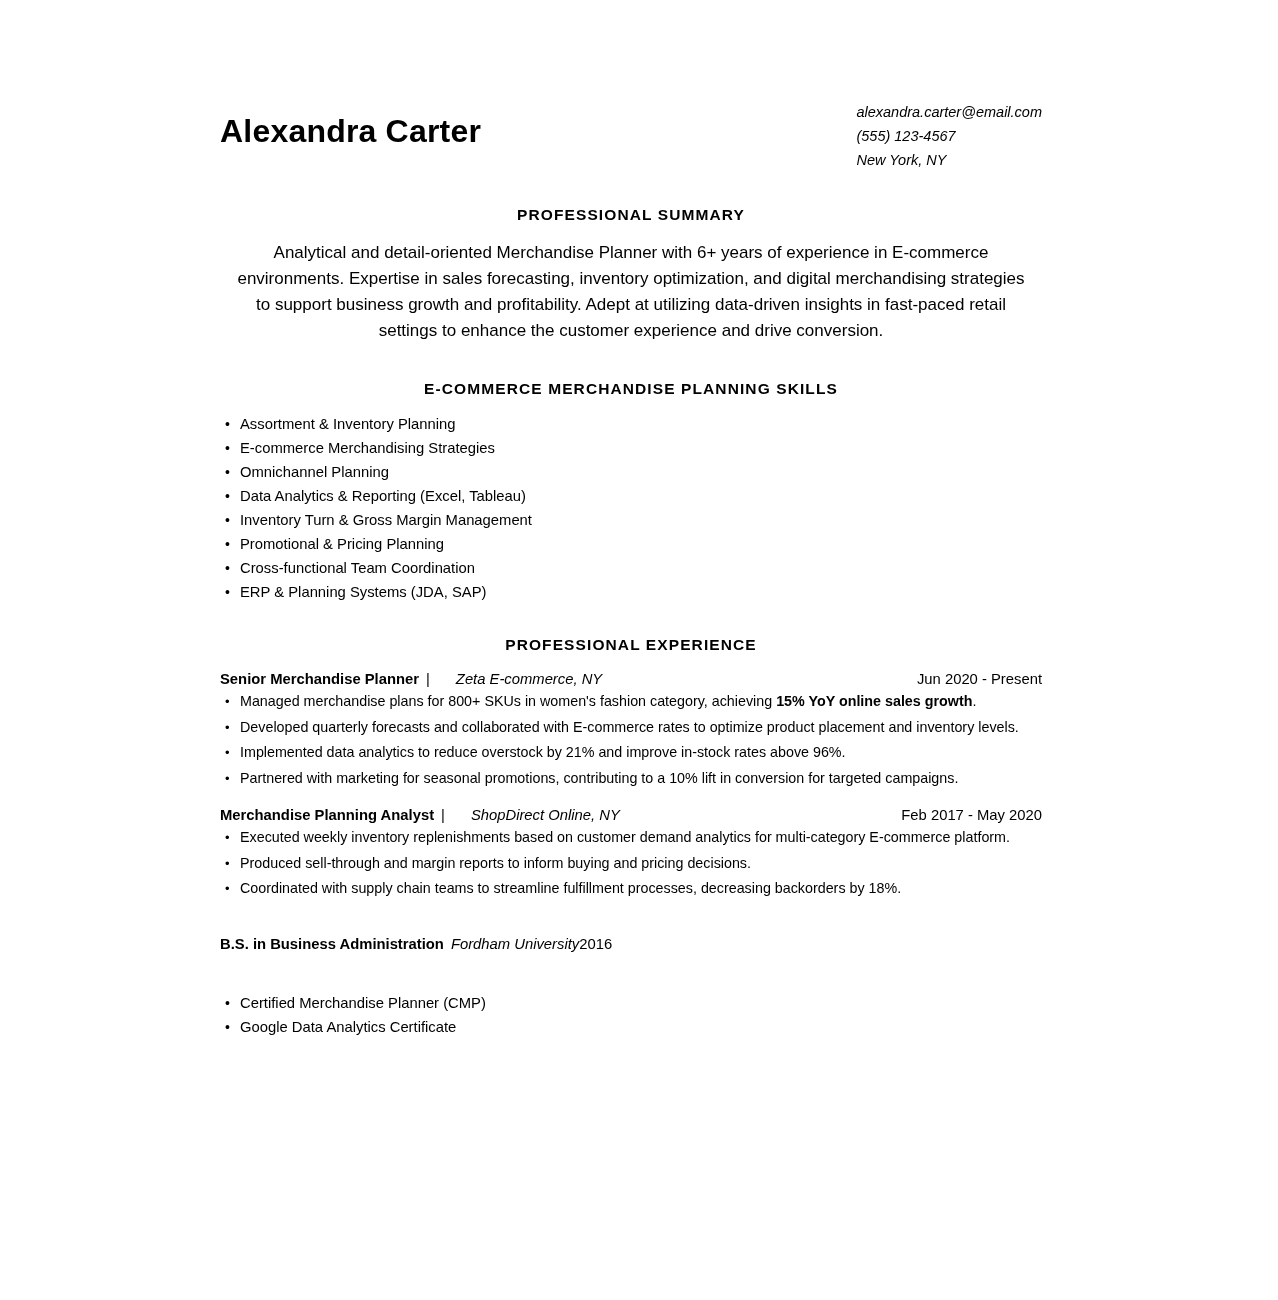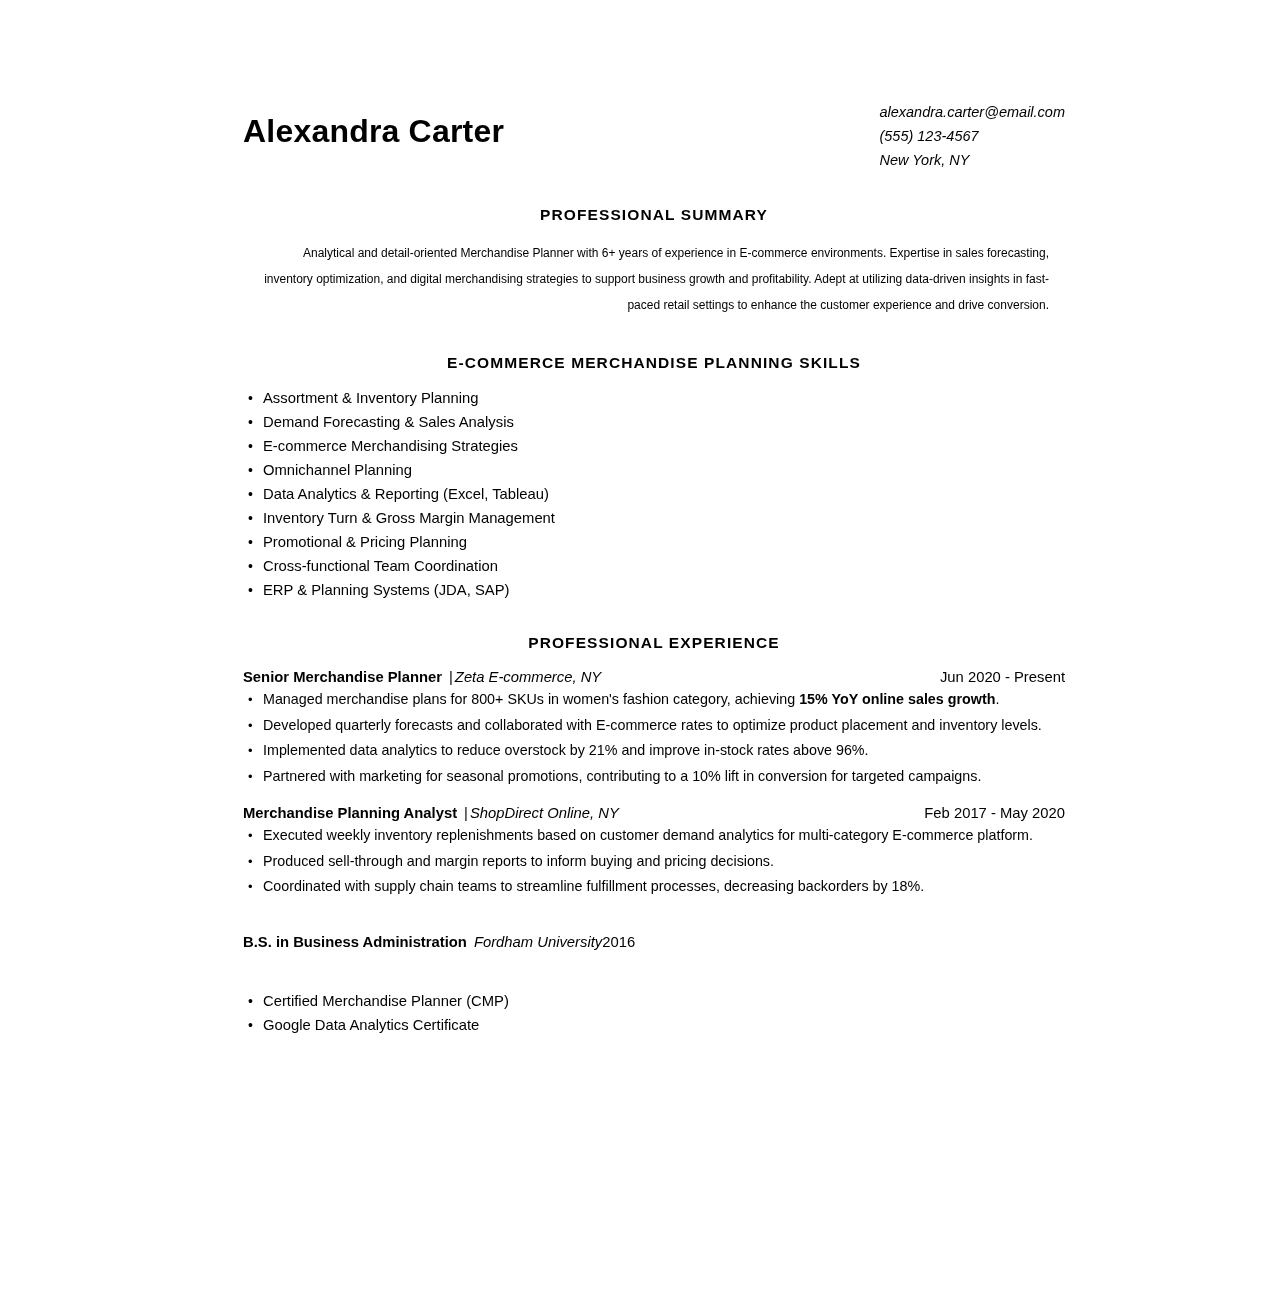--- a/index.html
+++ b/index.html
@@ -16,21 +16,21 @@
   }
   .page {
     position: relative;
     width: 1278px;
     height: 1300px;
     background: #ffffff;
     box-sizing: border-box;
   }
   .sheet {
     position: absolute;
-    left: 243px;
+    left: 220px;
     top: 96px;
     width: 822px;
   }
 
   
   .header {
     display: flex;
     align-items: flex-start;
     justify-content: space-between;
     margin-bottom: 34px;
@@ -63,24 +63,24 @@
     margin-bottom: 30px;
   }
   .section.summary { margin-bottom: 36px; }
   .section.skills  { margin-bottom: 32px; }
   .section.experience { margin-bottom: 34px; }
   .section.education { margin-bottom: 36px; }
   .section.certifications { margin-bottom: 0; }
 
   
   .summary-text {
-    font-size: 12px;
+    font-size: 17px;
     line-height: 26px;
     margin: 16px;
-    text-align: right;
+    text-align: center;
   }
 
   
   ul.bullets {
     list-style: none;
     margin: 0;
     padding: 0;
   }
   ul.bullets > li {
     position: relative;
@@ -109,21 +109,21 @@
     display: flex;
     align-items: baseline;
     justify-content: space-between;
     font-size: 14.8px;
     line-height: 22px;
     margin-bottom: 2px;
   }
   .job-left { white-space: nowrap; }
   .job-title { font-weight: bold; }
   .job-sep { font-weight: normal; padding: 0 2px 0 7px; }
-  .job-company { font-style: italic; }
+  .job-company { font-style: italic; margin-left: 24px; }
   .job-dates { white-space: nowrap; }
 
   ul.job-bullets { list-style: none; margin: 0 0 0 0; padding: 0; }
   ul.job-bullets > li {
     position: relative;
     padding-left: 20px;
     font-size: 14.3px;
     line-height: 19.5px;
     margin-bottom: 6px;
   }
@@ -168,21 +168,20 @@
 
     <div class="section summary">
       <div class="section-title">PROFESSIONAL SUMMARY</div>
       <p class="summary-text">Analytical and detail-oriented Merchandise Planner with 6+ years of experience in E-commerce environments. Expertise in sales forecasting, inventory optimization, and digital merchandising strategies to support business growth and profitability. Adept at utilizing data-driven insights in fast-paced retail settings to enhance the customer experience and drive conversion.</p>
     </div>
 
     <div class="section skills">
       <div class="section-title">E-COMMERCE MERCHANDISE PLANNING SKILLS</div>
       <ul class="bullets skill-list">
           <li>Assortment &amp; Inventory Planning</li>
-          <li>Demand Forecasting &amp; Sales Analysis</li>
           <li>E-commerce Merchandising Strategies</li>
           <li>Omnichannel Planning</li>
           <li>Data Analytics &amp; Reporting (Excel, Tableau)</li>
           <li>Inventory Turn &amp; Gross Margin Management</li>
           <li>Promotional &amp; Pricing Planning</li>
           <li>Cross-functional Team Coordination</li>
           <li>ERP &amp; Planning Systems (JDA, SAP)</li>
         </ul>
     </div>
 

